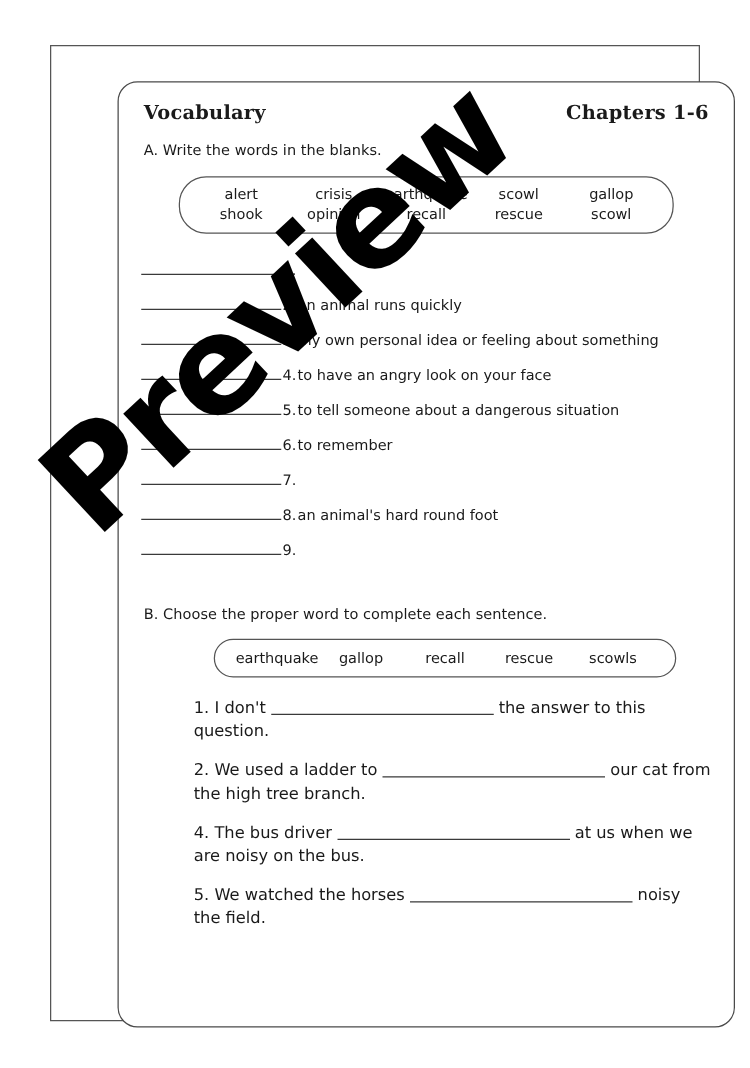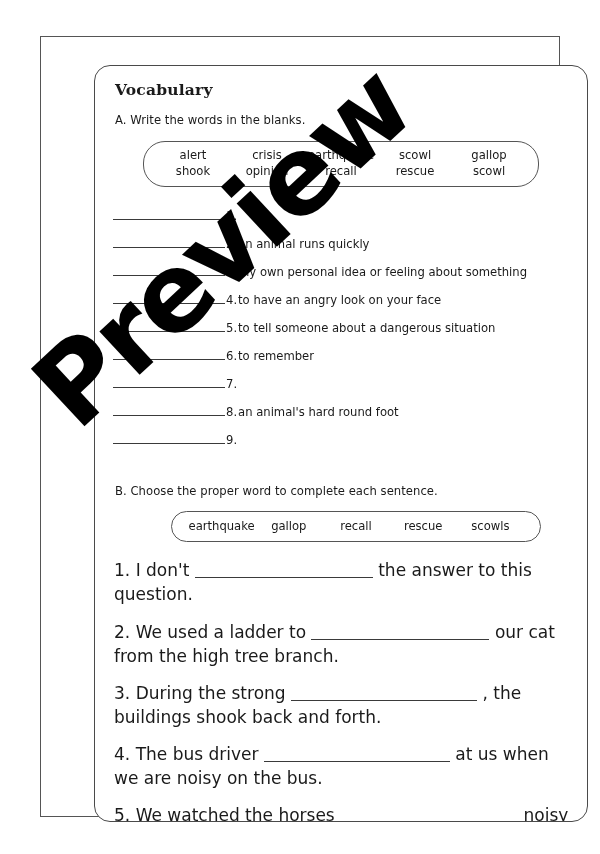--- a/index.html
+++ b/index.html
@@ -130,24 +130,25 @@
   #word-bank-b .bank-cell {
     flex: 1 1 0;
     text-align: center;
   }
 
   
   #sentences-list {
     margin-top: 16px;
   }
   .sentence-row {
-    font-size: 17px;
+    font-size: 13px;
     line-height: 1.42;
     margin-bottom: 13px;
     padding-left: 1px;
+    margin-left: 41px;
   }
   .inline-blank {
     display: inline-block;
     border-bottom: 1px solid #3a3a3a;
     height: 12px;
     vertical-align: -2px;
   }
   .blank-md { width: 178px; }
   .blank-lg { width: 186px; }
 
@@ -171,20 +172,21 @@
 </style>
 </head>
 <body>
 
 <div id="page-frame">
   <div id="worksheet-card">
     <div class="card-inner">
 
       <div id="worksheet-header">
         <div class="title">Vocabulary</div>
+        <div class="chapters">Chapters 1-6</div>
       </div>
 
       <div class="section-instruction">A. Write the words in the blanks.</div>
 
       <div id="word-bank-a">
         <div class="bank-row">
           <span class="bank-cell">alert</span>
           <span class="bank-cell">crisis</span>
           <span class="bank-cell">earthquake</span>
           <span class="bank-cell">scowl</span>
@@ -263,26 +265,20 @@
           <span class="inline-blank blank-md"></span>
           <span>the answer to this question.</span>
         </div>
         <div class="sentence-row">
           <span>2.</span>
           <span>We used a ladder to</span>
           <span class="inline-blank blank-md"></span>
           <span>our cat from the high tree branch.</span>
         </div>
         <div class="sentence-row">
-          <span>3.</span>
-          <span>During the strong</span>
-          <span class="inline-blank blank-lg"></span>
-          <span>, the buildings shook back and forth.</span>
-        </div>
-        <div class="sentence-row">
           <span>4.</span>
           <span>The bus driver</span>
           <span class="inline-blank blank-lg"></span>
           <span>at us when we are noisy on the bus.</span>
         </div>
         <div class="sentence-row">
           <span>5.</span>
           <span>We watched the horses</span>
           <span class="inline-blank blank-md"></span>
           <span>noisy the field.</span>

